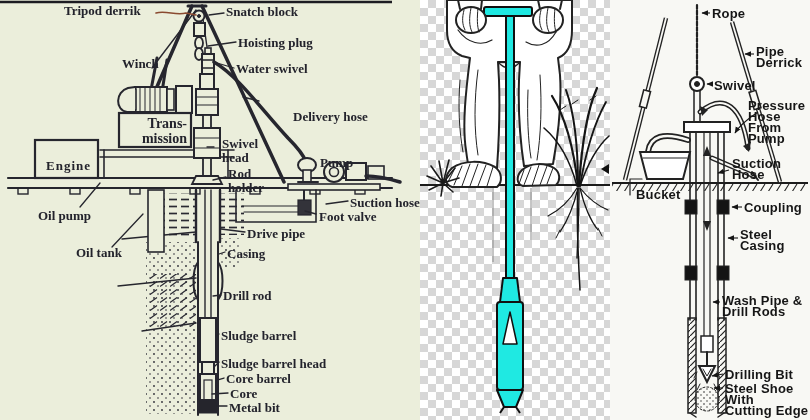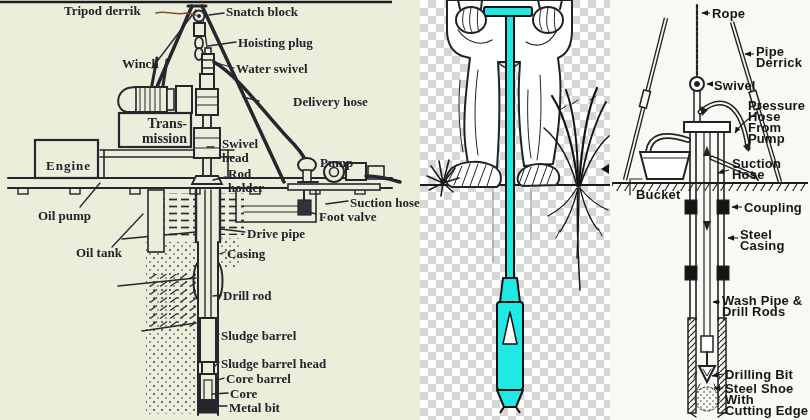--- a/index.html
+++ b/index.html
@@ -200,21 +200,21 @@
         <line x1="228" y1="393" x2="212" y2="394"></line>
         <line x1="227" y1="406" x2="217" y2="406"></line>
       </g>
     </svg>
 
     <div class="lbl-l" style="left:64px;top:4px;">Tripod derrik</div>
     <div class="lbl-l" style="left:226px;top:5px;">Snatch block</div>
     <div class="lbl-l" style="left:238px;top:36px;">Hoisting plug</div>
     <div class="lbl-l" style="left:122px;top:57px;">Winch</div>
     <div class="lbl-l" style="left:236px;top:62px;">Water swivel</div>
-    <div class="lbl-l" style="left:261px;top:95px;padding-left:32px;">Delivery hose</div>
+    <div class="lbl-l" style="left:261px;top:110px;padding-left:32px;">Delivery hose</div>
     <div class="lbl-box">Trans-
 mission</div>
     <div class="lbl-l" style="left:46px;top:159px;letter-spacing:1px;">Engine</div>
     <div class="lbl-l two" style="left:222px;top:137px;">Swivel
 head</div>
     <div class="lbl-l two" style="left:228px;top:167px;">Rod
 holder</div>
     <div class="lbl-l" style="left:320px;top:156px;">Pump</div>
     <div class="lbl-l" style="left:38px;top:209px;">Oil pump</div>
     <div class="lbl-l" style="left:350px;top:196px;">Suction hose</div>

